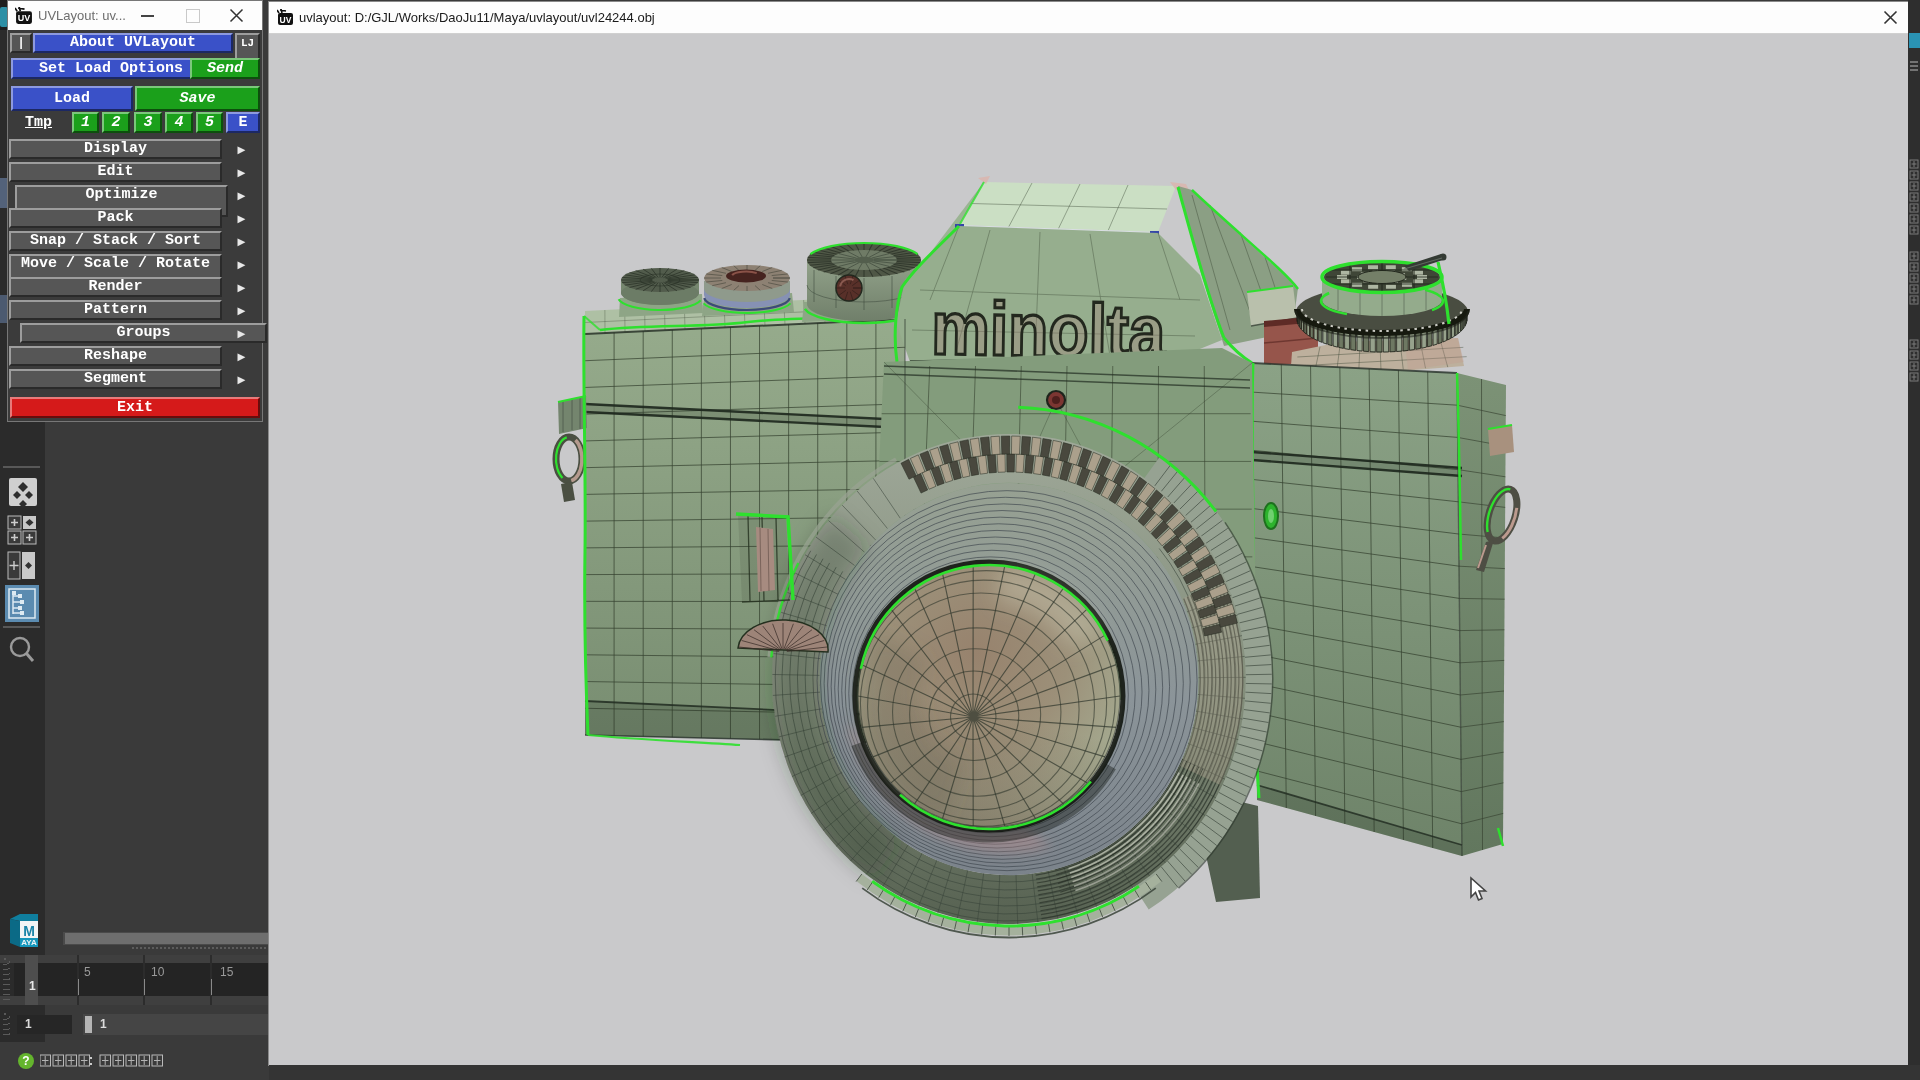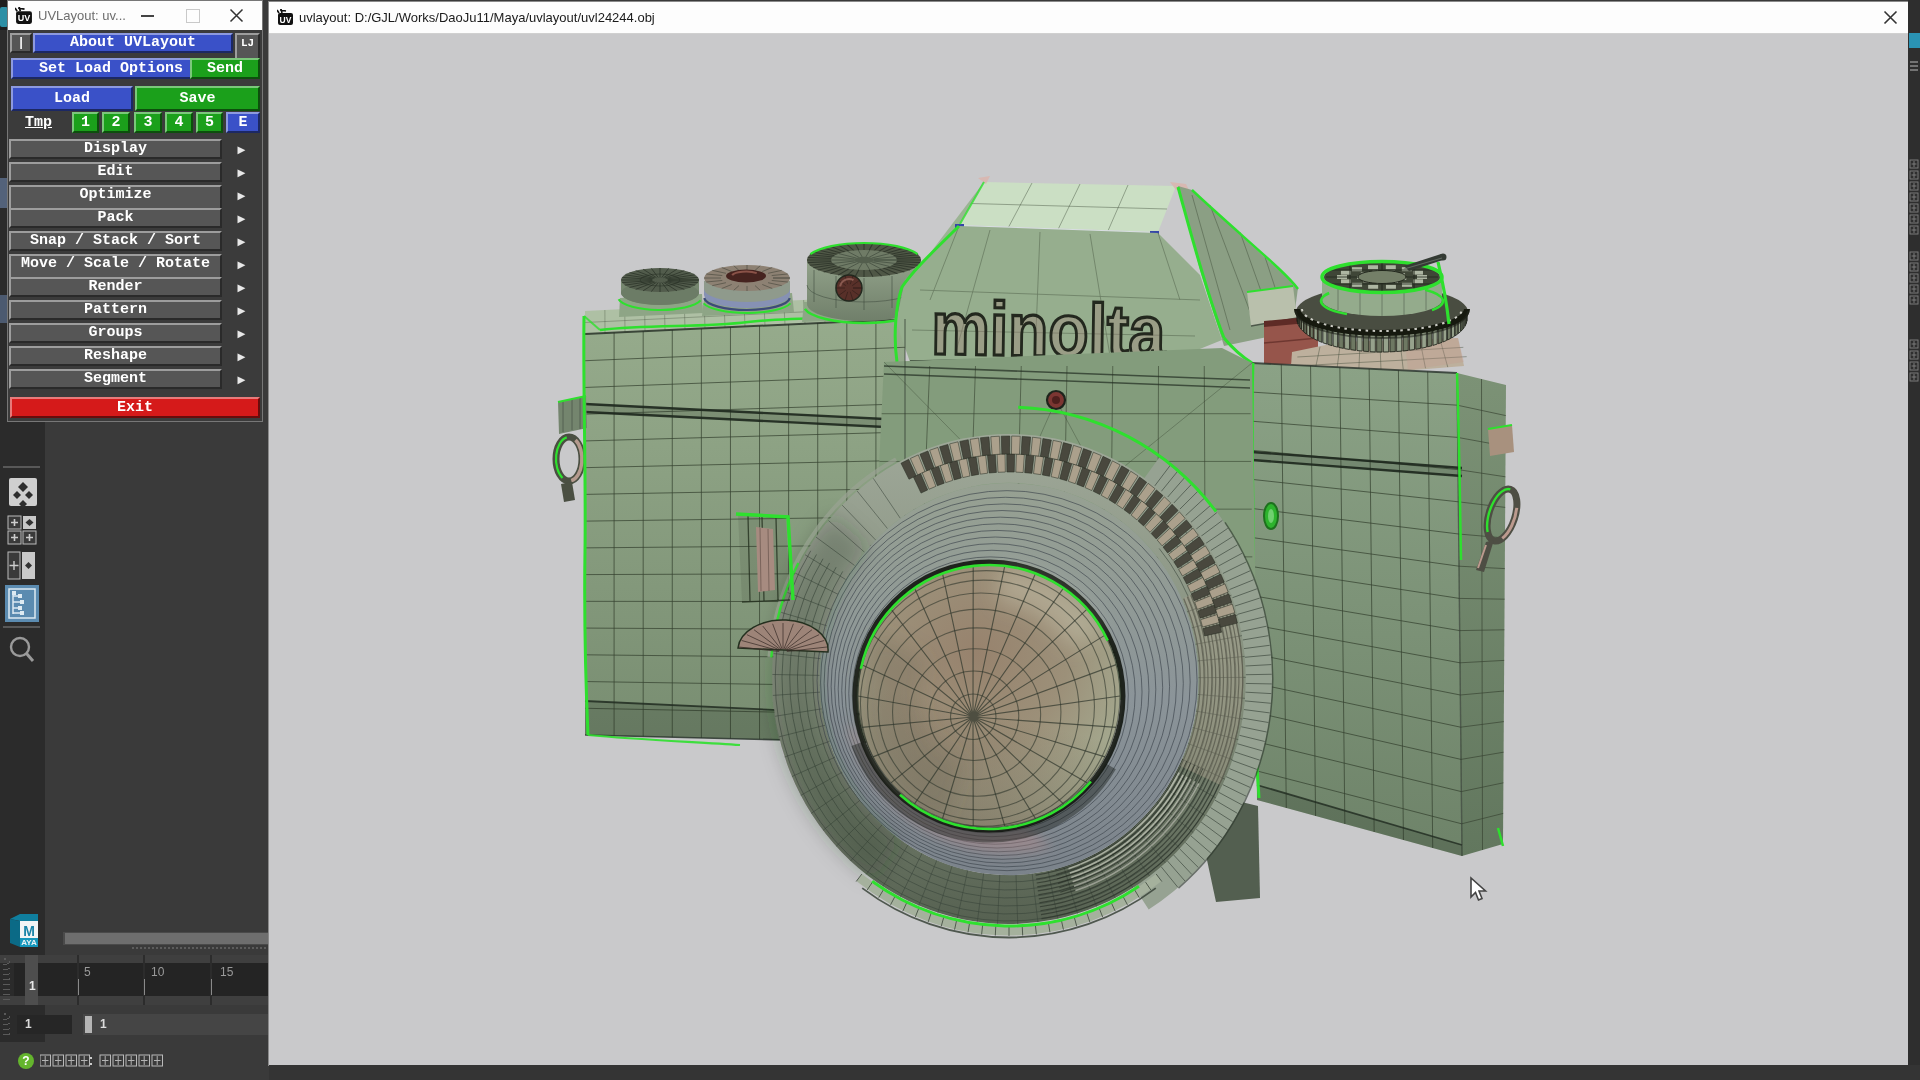--- a/index.html
+++ b/index.html
@@ -46,21 +46,21 @@
   #botstrip{left:269px;top:1065px;width:1651px;height:15px;background:#343434;}
   
   #uvl{left:8px;top:1px;width:254px;height:420px;background:#3b3b3b;box-shadow:0 0 0 1px #777;}
   #uvl-title{position:absolute;left:0;top:0;width:100%;height:29px;background:#fdfdfd;}
   #uvl-title .txt{position:absolute;left:30px;top:7px;font-size:13px;color:#6e6e6e;}
   .btn{position:absolute;box-sizing:border-box;text-align:center;color:#fff;
      font-family:"Liberation Mono",monospace;font-weight:bold;font-size:15px;
      border-top:2px solid rgba(255,255,255,.42);border-left:2px solid rgba(255,255,255,.42);
      border-bottom:2px solid rgba(0,0,0,.5);border-right:2px solid rgba(0,0,0,.5);}
   .blue{background:#3a51c8;}
-  .green{background:#1ba01b;}
+  .green{background:#1ba01b;font-style:italic;}
   .gray{background:#565656;}
   .red{background:#d51a1a;font-family:Liberation Mono, monospace;}
   .arrow{position:absolute;left:227px;width:13px;height:13px;color:#e8e8e8;font-size:13px;line-height:13px;}
   #exit{left:2px;top:396px;width:250px;height:21px;line-height:17px;}
   .mono{font-family:"Liberation Mono",monospace;font-weight:bold;text-decoration:underline;}
 </style></head>
 <body>
 <div class="abs" id="topleftdark"></div>
 <div class="abs" id="tealfrag"></div>
 <div class="abs" id="ltoolbar"></div>
@@ -673,33 +673,33 @@
   <div class="btn green" style="left:94px;top:111px;width:28px;height:21px;line-height:17px">2</div>
   <div class="btn green" style="left:126px;top:111px;width:28px;height:21px;line-height:17px">3</div>
   <div class="btn green" style="left:157px;top:111px;width:28px;height:21px;line-height:17px">4</div>
   <div class="btn green" style="left:188px;top:111px;width:27px;height:21px;line-height:17px">5</div>
   <div class="btn blue" style="left:218px;top:111px;width:34px;height:21px;line-height:17px">E</div>
   <div id="menu">
       <div class="btn gray" style="left:1px;top:138px;width:213px;height:20px;line-height:16px">Display</div>
       <div class="arrow" style="top:142px">►</div>
       <div class="btn gray" style="left:1px;top:161px;width:213px;height:20px;line-height:16px">Edit</div>
       <div class="arrow" style="top:165px">►</div>
-      <div class="btn gray" style="left:1px;top:184px;width:213px;height:32px;line-height:16px">Optimize</div>
+      <div class="btn gray" style="left:7px;top:184px;width:213px;height:32px;line-height:16px">Optimize</div>
       <div class="arrow" style="top:188px">►</div>
       <div class="btn gray" style="left:1px;top:207px;width:213px;height:20px;line-height:16px">Pack</div>
       <div class="arrow" style="top:211px">►</div>
       <div class="btn gray" style="left:1px;top:230px;width:213px;height:20px;line-height:16px">Snap / Stack / Sort</div>
       <div class="arrow" style="top:234px">►</div>
       <div class="btn gray" style="left:1px;top:253px;width:213px;height:32px;line-height:16px">Move / Scale / Rotate</div>
       <div class="arrow" style="top:257px">►</div>
       <div class="btn gray" style="left:1px;top:276px;width:213px;height:20px;line-height:16px">Render</div>
       <div class="arrow" style="top:280px">►</div>
       <div class="btn gray" style="left:1px;top:299px;width:213px;height:20px;line-height:16px">Pattern</div>
       <div class="arrow" style="top:303px">►</div>
-      <div class="btn gray" style="left:1px;top:322px;width:213px;height:20px;line-height:16px">Groups</div>
+      <div class="btn gray" style="left:12px;top:322px;width:247px;height:20px;line-height:16px">Groups</div>
       <div class="arrow" style="top:326px">►</div>
       <div class="btn gray" style="left:1px;top:345px;width:213px;height:20px;line-height:16px">Reshape</div>
       <div class="arrow" style="top:349px">►</div>
       <div class="btn gray" style="left:1px;top:368px;width:213px;height:20px;line-height:16px">Segment</div>
       <div class="arrow" style="top:372px">►</div>
     </div>
   <div class="btn red" id="exit">Exit</div>
 </div>
 
 </body></html>

